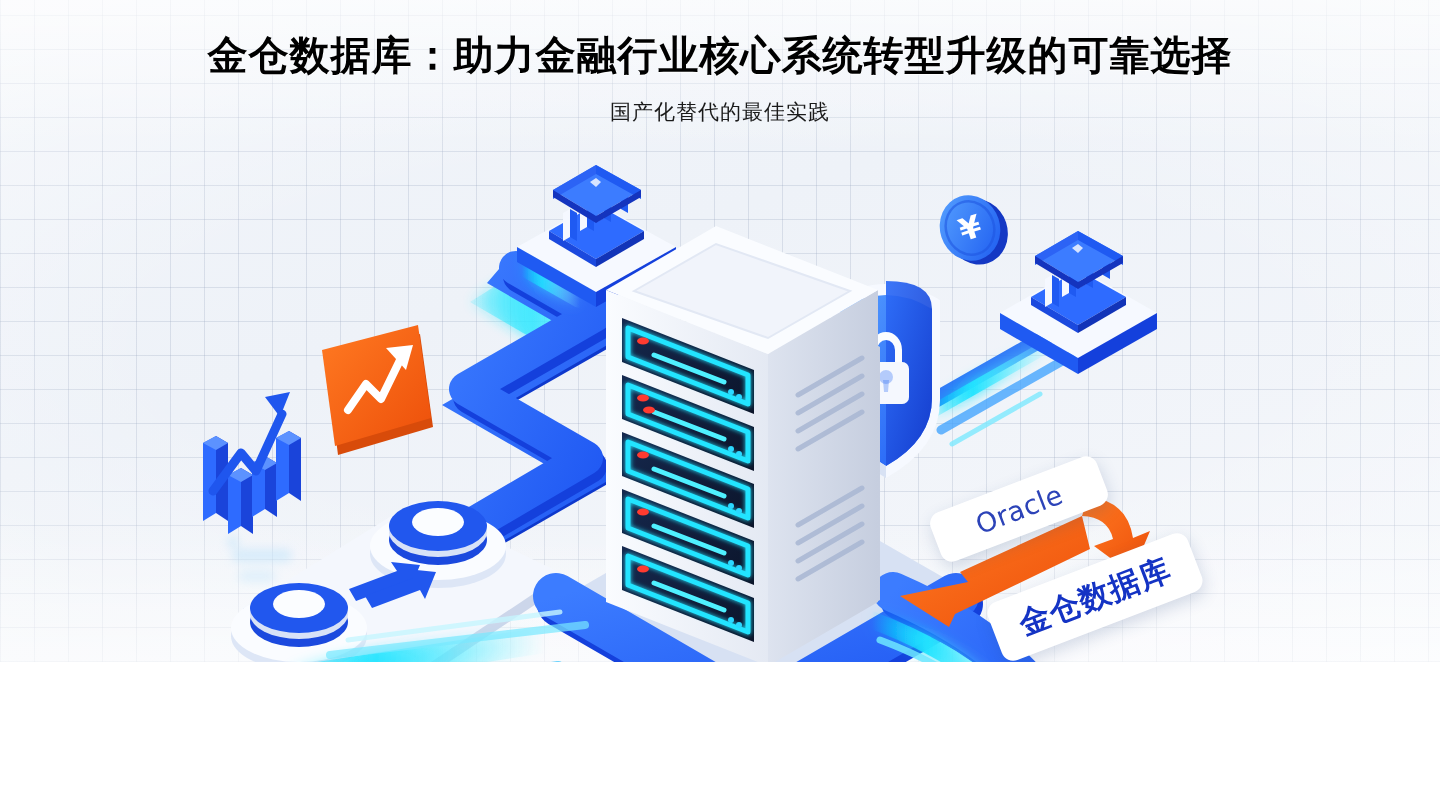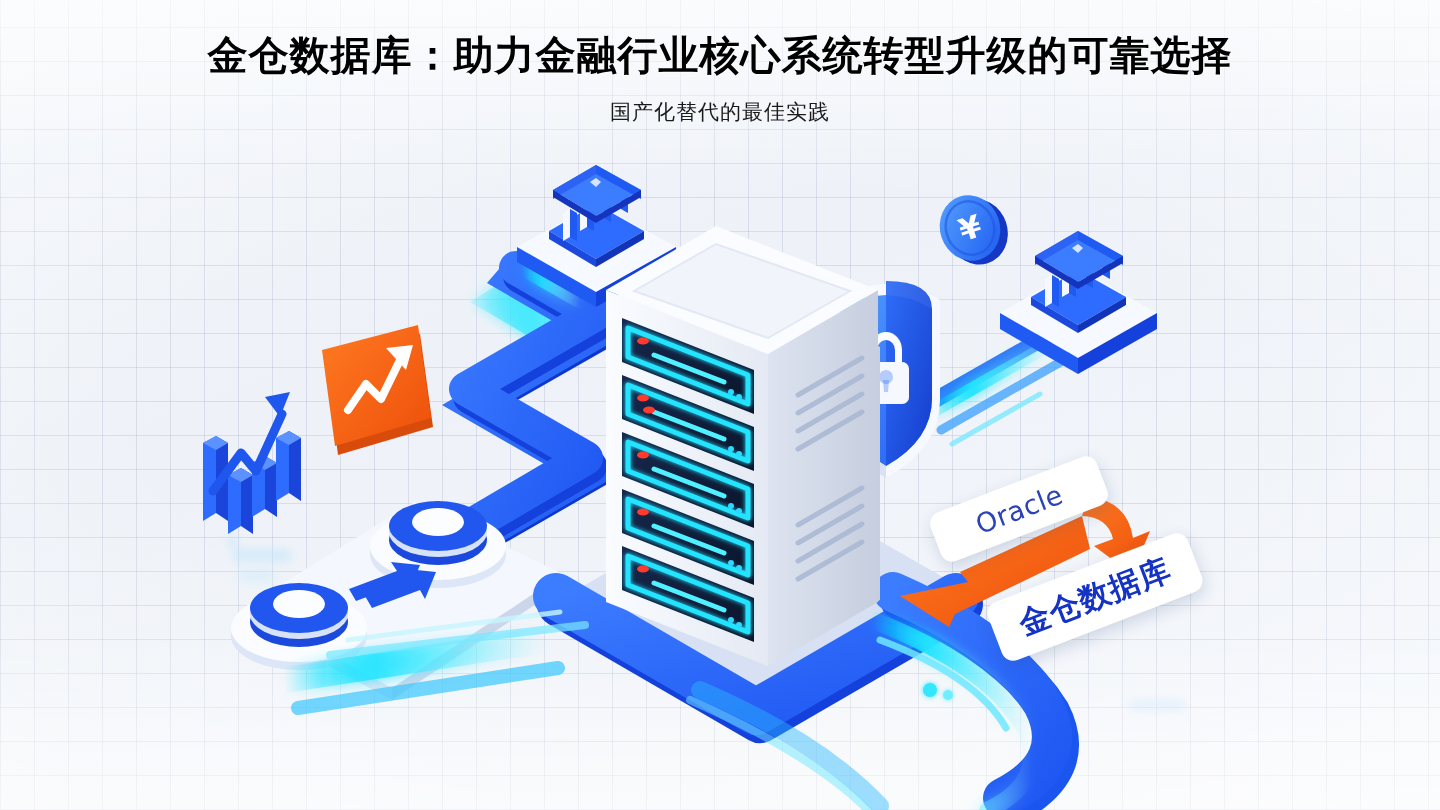--- a/index.html
+++ b/index.html
@@ -6,21 +6,21 @@
     margin: 0;
     padding: 0;
     background: #ffffff;
   }
   body {
     font-family: "Liberation Sans", "DejaVu Sans", sans-serif;
   }
   #slide {
     position: relative;
     width: 1440px;
-    height: 810px;
+    height: 662px;
     overflow: hidden;
     background:
       linear-gradient(180deg, rgba(255,255,255,0.55) 0%, rgba(255,255,255,0.0) 22%, rgba(255,255,255,0.0) 78%, rgba(255,255,255,0.5) 100%),
       repeating-linear-gradient(0deg,  rgba(146,160,186,0.26) 0px, rgba(146,160,186,0.26) 1px, rgba(0,0,0,0) 1px, rgba(0,0,0,0) 34px),
       repeating-linear-gradient(90deg, rgba(146,160,186,0.26) 0px, rgba(146,160,186,0.26) 1px, rgba(0,0,0,0) 1px, rgba(0,0,0,0) 34px),
       linear-gradient(160deg, #f2f5fa 0%, #eef2f8 40%, #f5f7fb 100%);
   }
   
   #vignette {
     position: absolute;

